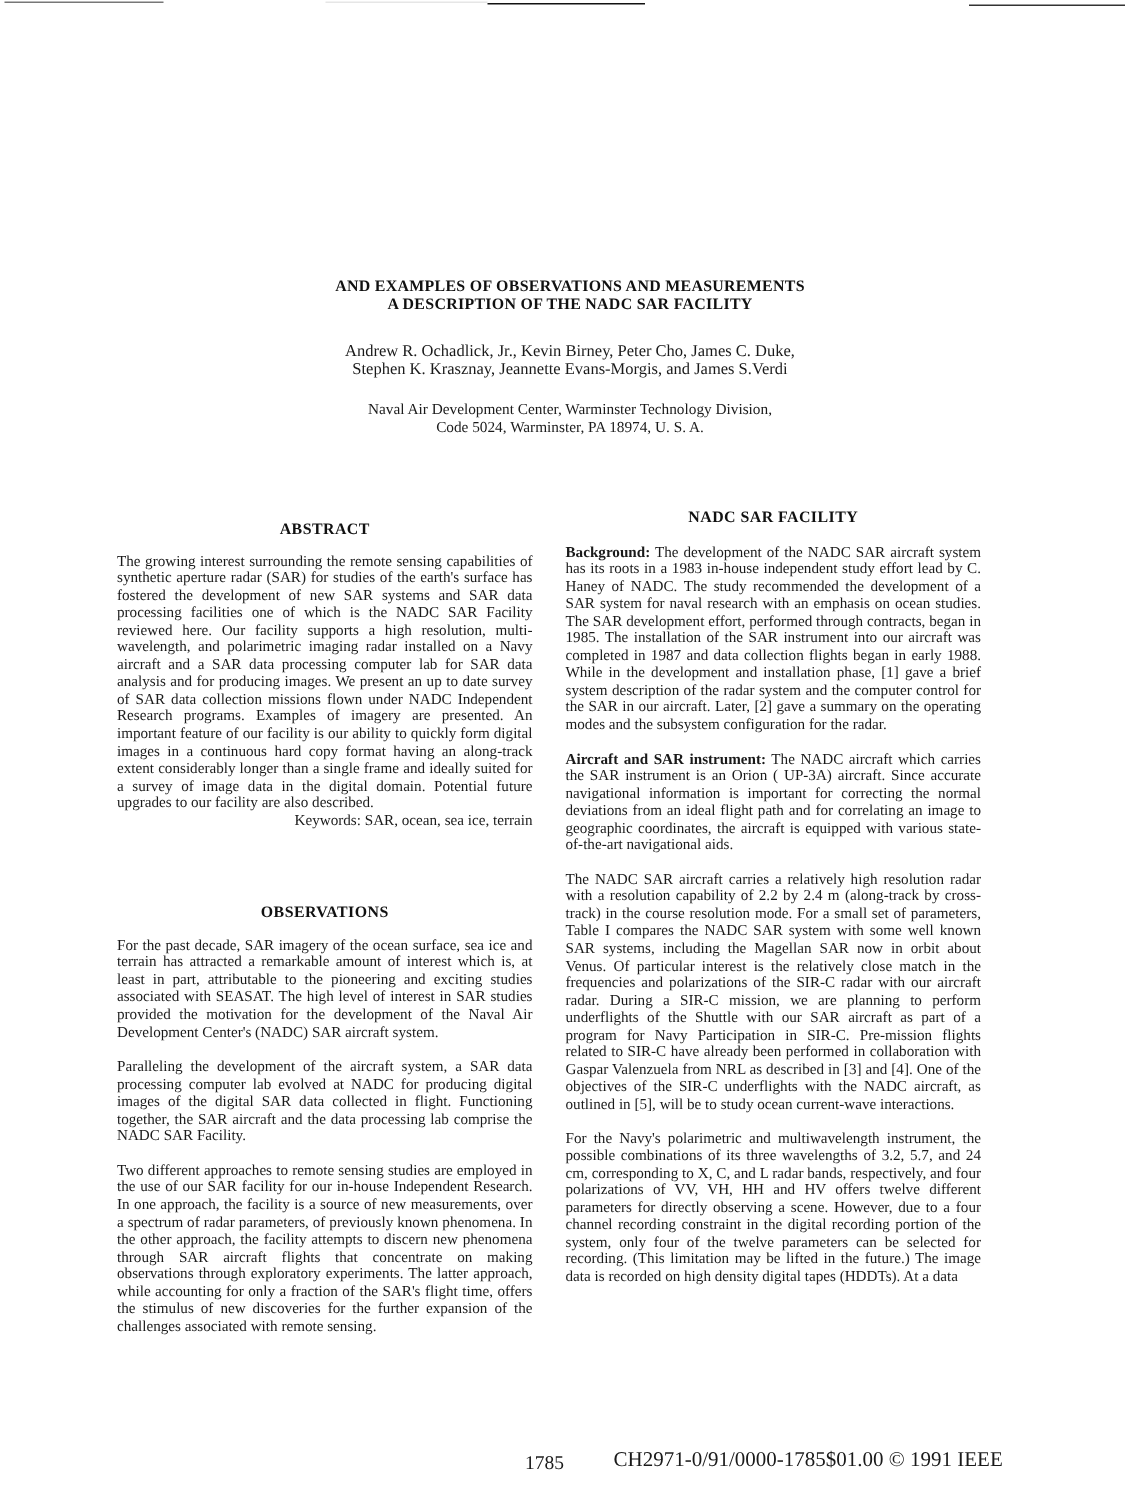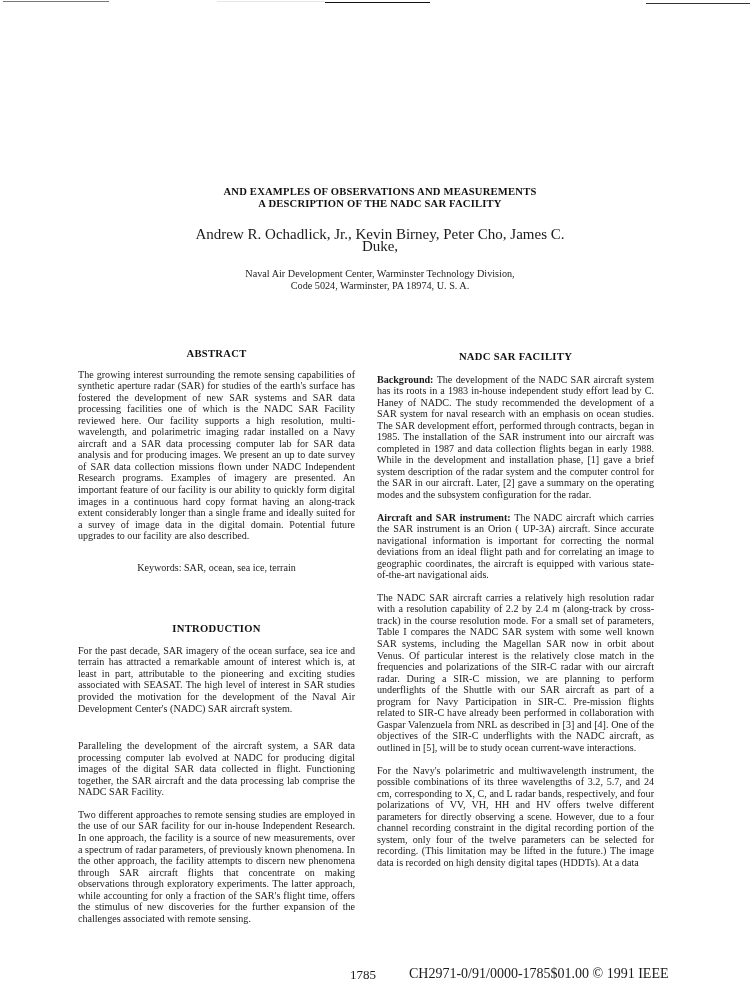--- a/index.html
+++ b/index.html
@@ -3,21 +3,21 @@
 <meta charset="utf-8">
 <style>
   html, body { margin: 0; padding: 0; }
   body {
     width: 755px; height: 1000px; background: #ffffff; position: relative; overflow: hidden;
     font-family: "Liberation Serif", "DejaVu Serif", serif; color: #1a1a1a;
   }
   .rule { position: absolute; height: 1px; }
   .title-block { position: absolute; left: 180px; top: 186px; width: 400px; text-align: center; }
   .title { font-weight: bold; font-size: 10.6px; line-height: 12px; letter-spacing: 0.2px; color: #111; }
-  .authors { margin-top: 18px; font-size: 15px; line-height: 12px; }
+  .authors { margin-top: 18px; font-size: 11px; line-height: 12px; }
   .affil { margin-top: 16px; font-size: 10.2px; line-height: 12px; }
   .col { position: absolute; width: 277px; font-size: 10.1px; line-height: 11.55px; text-align: justify; }
   .col-left { left: 78px; }
   .col-right { left: 377px; }
   .heading { text-align: center; font-weight: bold; font-size: 10.6px; letter-spacing: 0.3px; color: #111; }
   p { margin: 0; }
   .bold-lead { font-weight: bold; }
   .footer-page { position: absolute; left: 350px; top: 967px; font-size: 13px; }
   .footer-copy { position: absolute; left: 409px; top: 966px; font-size: 14px; }
 </style>
@@ -29,40 +29,41 @@
 <div class="rule" style="left:325px;top:2px;width:105px;background:#111;"></div>
 <div class="rule" style="left:646px;top:3px;width:104px;background:#333;"></div>
 
 <div class="title-block">
   <div class="title">
     <div>AND EXAMPLES OF OBSERVATIONS AND MEASUREMENTS</div>
     <div>A DESCRIPTION OF THE NADC SAR FACILITY</div>
   </div>
   <div class="authors">
     <div>Andrew R. Ochadlick, Jr., Kevin Birney, Peter Cho, James C. Duke,</div>
+    <div>Stephen K. Krasznay, Jeannette Evans-Morgis, and James S.Verdi</div>
   </div>
   <div class="affil">
     <div>Naval Air Development Center, Warminster Technology Division,</div>
     <div>Code 5024, Warminster, PA 18974, U. S. A.</div>
   </div>
 </div>
 
 <div class="col col-left" style="top:348px;font-family:Liberation Serif, serif;">
   <div class="heading">ABSTRACT</div>
   <p style="margin-top:9px;">The growing interest surrounding the remote sensing capabilities of synthetic aperture radar (SAR) for studies of the earth's surface has fostered the development of new SAR systems and SAR data processing facilities one of which is the NADC SAR Facility reviewed here. Our facility supports a high resolution, multi-wavelength, and polarimetric imaging radar installed on a Navy aircraft and a SAR data processing computer lab for SAR data analysis and for producing images. We present an up to date survey of SAR data collection missions flown under NADC Independent Research programs. Examples of imagery are presented. An important feature of our facility is our ability to quickly form digital images in a continuous hard copy format having an along-track extent considerably longer than a single frame and ideally suited for a survey of image data in the digital domain. Potential future upgrades to our facility are also described.</p>
-  <p style="margin-top:20px; text-align:center;">Keywords: SAR, ocean, sea ice, terrain</p>
+  <p style="margin-top:0; text-align:right;">Keywords: SAR, ocean, sea ice, terrain</p>
 
-  <div class="heading" style="margin-top:50px;">INTRODUCTION</div>
+  <div class="heading" style="margin-top:50px;">OBSERVATIONS</div>
   <p style="margin-top:10px;">For the past decade, SAR imagery of the ocean surface, sea ice and terrain has attracted a remarkable amount of interest which is, at least in part, attributable to the pioneering and exciting studies associated with SEASAT. The high level of interest in SAR studies provided the motivation for the development of the Naval Air Development Center's (NADC) SAR aircraft system.</p>
-  <p style="margin-top:26px;">Paralleling the development of the aircraft system, a SAR data processing computer lab evolved at NADC for producing digital images of the digital SAR data collected in flight. Functioning together, the SAR aircraft and the data processing lab comprise the NADC SAR Facility.</p>
+  <p style="margin-top:12px;">Paralleling the development of the aircraft system, a SAR data processing computer lab evolved at NADC for producing digital images of the digital SAR data collected in flight. Functioning together, the SAR aircraft and the data processing lab comprise the NADC SAR Facility.</p>
   <p style="margin-top:11px;">Two different approaches to remote sensing studies are employed in the use of our SAR facility for our in-house Independent Research. In one approach, the facility is a source of new measurements, over a spectrum of radar parameters, of previously known phenomena. In the other approach, the facility attempts to discern new phenomena through SAR aircraft flights that concentrate on making observations through exploratory experiments. The latter approach, while accounting for only a fraction of the SAR's flight time, offers the stimulus of new discoveries for the further expansion of the challenges associated with remote sensing.</p>
 </div>
 
 <div class="col col-right" style="top:340px;">
-  <div class="heading" style="margin-top:11px;text-align:center;">NADC SAR FACILITY</div>
+  <div class="heading" style="text-align:center;">NADC SAR FACILITY</div>
   <p style="margin-top:11px;"><span class="bold-lead">Background:</span><span> The development of the NADC SAR aircraft system has its roots in a 1983 in-house independent study effort lead by C. Haney of NADC. The study recommended the development of a SAR system for naval research with an emphasis on ocean studies. The SAR development effort, performed through contracts, began in 1985. The installation of the SAR instrument into our aircraft was completed in 1987 and data collection flights began in early 1988. While in the development and installation phase, [1] gave a brief system description of the radar system and the computer control for the SAR in our aircraft. Later, [2] gave a summary on the operating modes and the subsystem configuration for the radar.</span></p>
   <p style="margin-top:11px;"><span class="bold-lead">Aircraft and SAR instrument:</span><span> The NADC aircraft which carries the SAR instrument is an Orion ( UP-3A) aircraft. Since accurate navigational information is important for correcting the normal deviations from an ideal flight path and for correlating an image to geographic coordinates, the aircraft is equipped with various state-of-the-art navigational aids.</span></p>
   <p style="margin-top:11px;">The NADC SAR aircraft carries a relatively high resolution radar with a resolution capability of 2.2 by 2.4 m (along-track by cross-track) in the course resolution mode. For a small set of parameters, Table I compares the NADC SAR system with some well known SAR systems, including the Magellan SAR now in orbit about Venus. Of particular interest is the relatively close match in the frequencies and polarizations of the SIR-C radar with our aircraft radar. During a SIR-C mission, we are planning to perform underflights of the Shuttle with our SAR aircraft as part of a program for Navy Participation in SIR-C. Pre-mission flights related to SIR-C have already been performed in collaboration with Gaspar Valenzuela from NRL as described in [3] and [4]. One of the objectives of the SIR-C underflights with the NADC aircraft, as outlined in [5], will be to study ocean current-wave interactions.</p>
   <p style="margin-top:11px;">For the Navy's polarimetric and multiwavelength instrument, the possible combinations of its three wavelengths of 3.2, 5.7, and 24 cm, corresponding to X, C, and L radar bands, respectively, and four polarizations of VV, VH, HH and HV offers twelve different parameters for directly observing a scene. However, due to a four channel recording constraint in the digital recording portion of the system, only four of the twelve parameters can be selected for recording. (This limitation may be lifted in the future.) The image data is recorded on high density digital tapes (HDDTs). At a data</p>
 </div>
 
 <div class="footer-page">1785</div>
 <div class="footer-copy">CH2971-0/91/0000-1785$01.00 © 1991 IEEE</div>
 
 </body></html>

